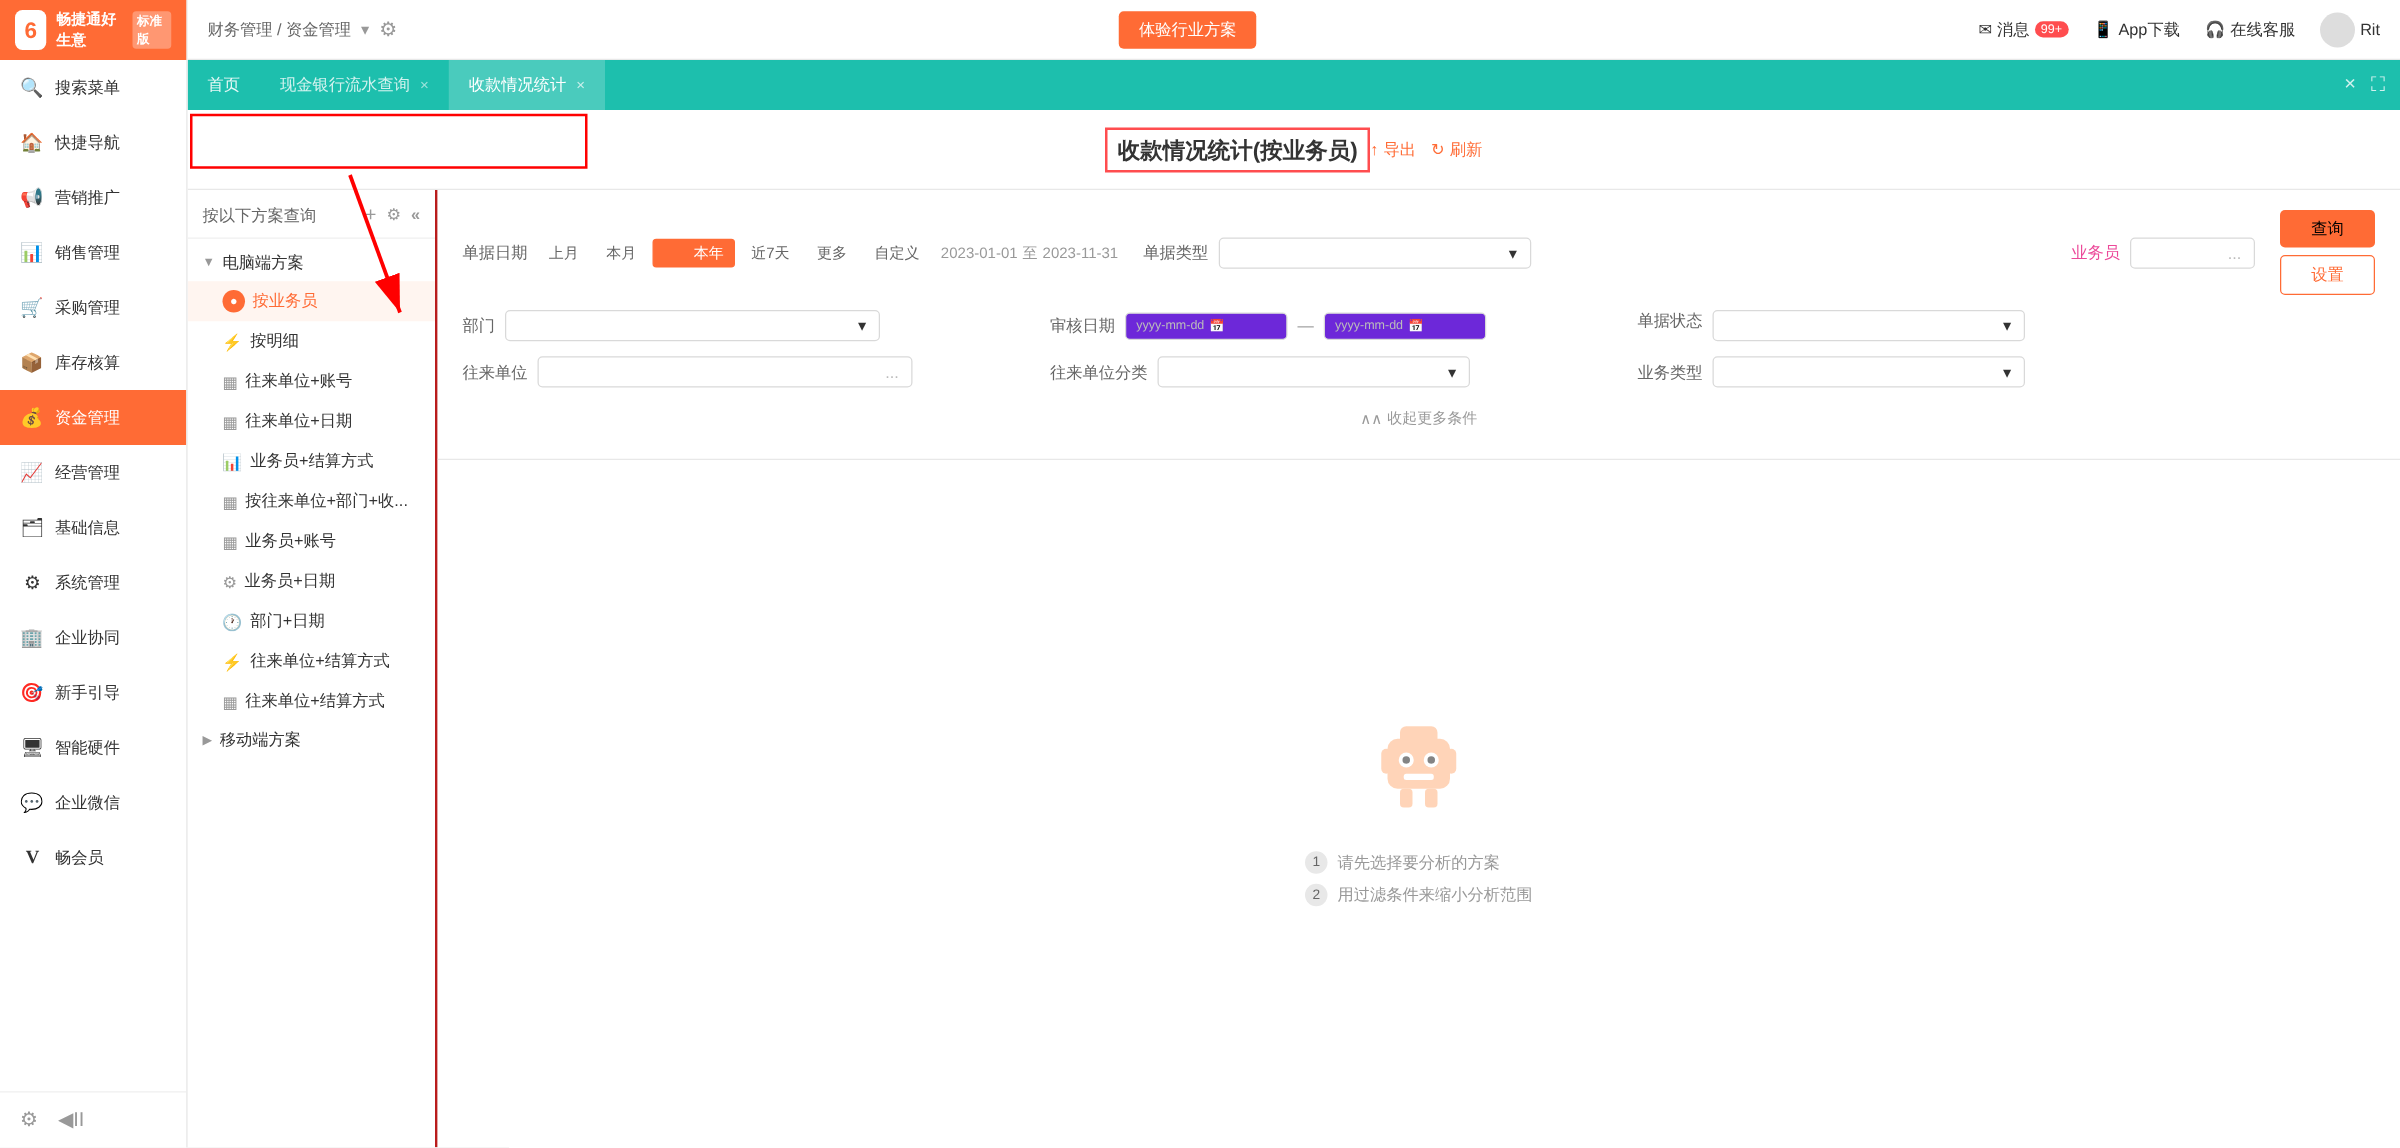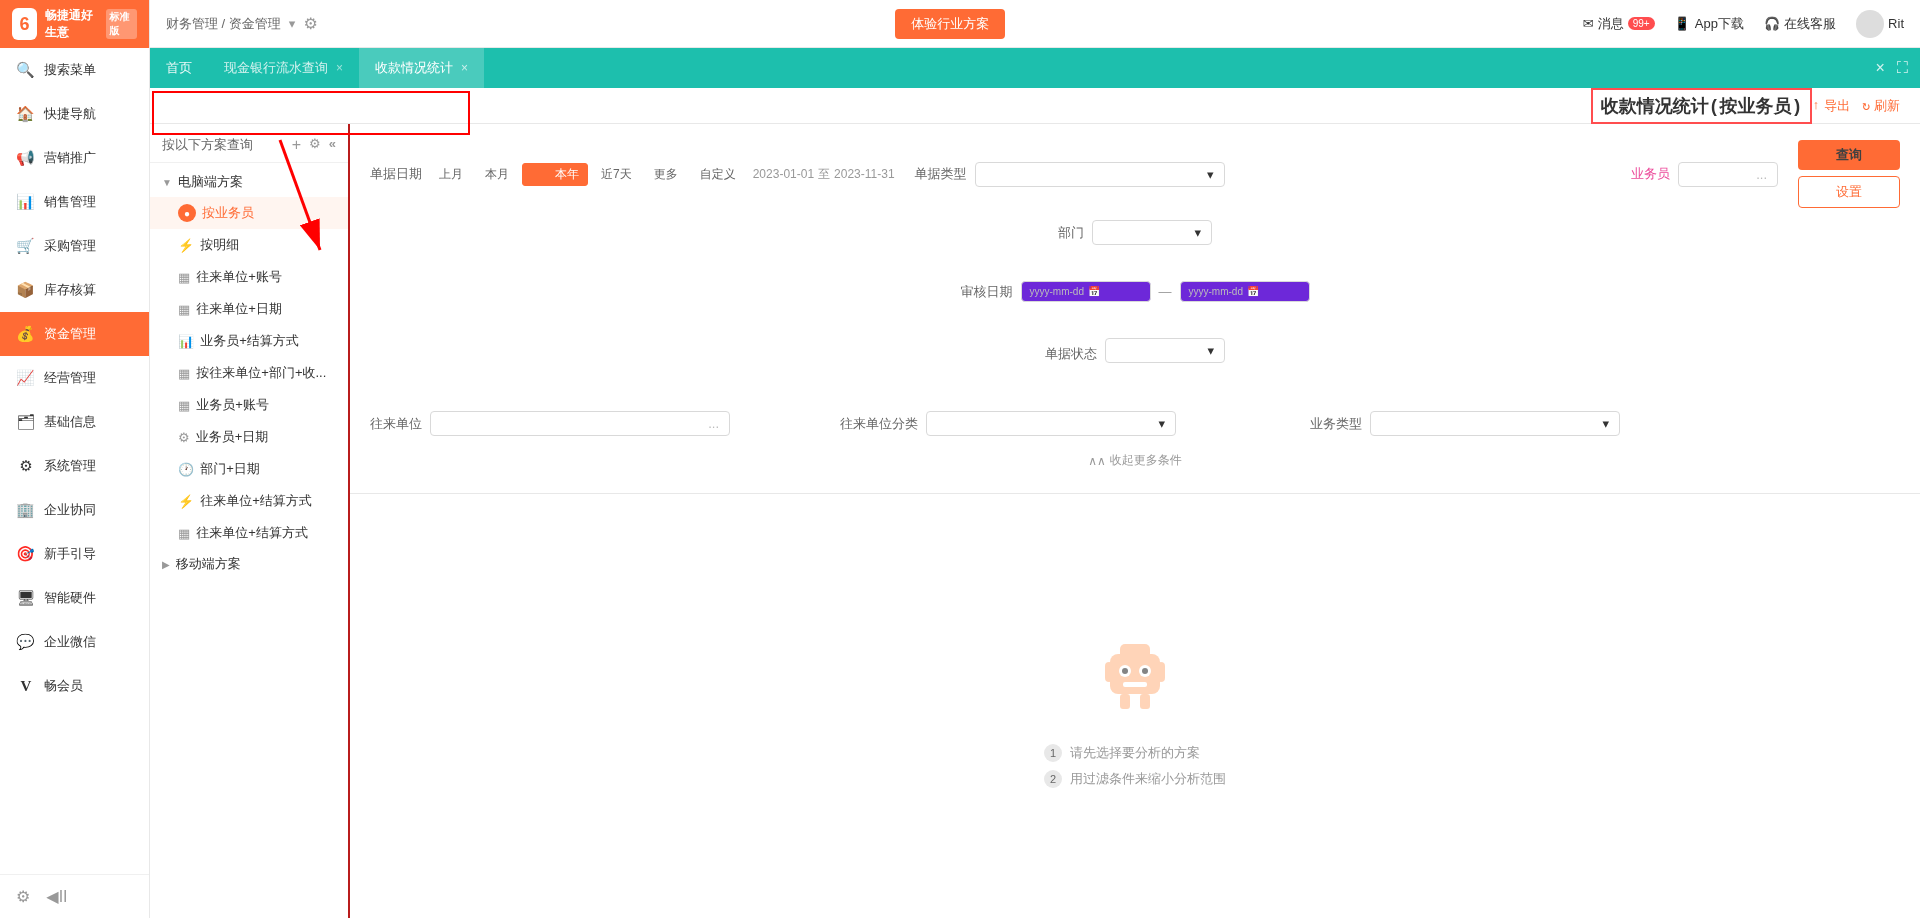--- a/index.html
+++ b/index.html
@@ -66,22 +66,22 @@
       color: rgba(255,255,255,0.8); cursor: pointer; font-size: 13px; position: relative;
     }
     .tab-item.active { background: rgba(255,255,255,0.2); color: #fff; }
     .tab-item .tab-close { margin-left: 8px; font-size: 12px; opacity: 0.7; }
     .tab-home { padding: 0 16px; color: rgba(255,255,255,0.9); cursor: pointer; }
     .tab-bar-right { margin-left: auto; display: flex; align-items: center; padding: 0 12px; gap: 12px; }
     .tab-bar-right-icon { color: rgba(255,255,255,0.8); cursor: pointer; font-size: 16px; }
 
     
     .page-header {
-      height: 36px; background: #fff; border-bottom: 1px solid #e8e8e8;
-      display: flex; align-items: center; padding: 0 20px; justify-content: flex-end; font-family: Liberation Mono, monospace;
+      height: 64px; background: #fff; border-bottom: 1px solid #e8e8e8;
+      display: flex; align-items: center; padding: 0 20px; justify-content: center;
     }
     .page-title {
       font-size: 18px; font-weight: bold; color: #333;
       border: 2px solid #ff4d4f; padding: 4px 8px;
     }
     .page-actions { display: flex; align-items: center; gap: 12px; }
     .page-action-btn { display: flex; align-items: center; gap: 4px; color: #ff6b35; cursor: pointer; font-size: 13px; }
 
     
     .content-area { flex: 1; display: flex; overflow: hidden; background: #f5f5f5; }
@@ -141,22 +141,22 @@
     }
     .filter-separator { color: #999; }
     .collapse-btn {
       display: flex; align-items: center; justify-content: center;
       padding: 8px; color: #999; cursor: pointer; font-size: 12px;
       margin-top: 8px; gap: 4px;
     }
 
     
     .query-btn {
-      background: #ff6b35; color: #404040; border: none; padding: 6px 38px;
-      border-radius: 4px; cursor: pointer; font-size: 13px; font-weight: bold;
+      background: #ff6b35; color: #000000; border: none; padding: 6px 25px;
+      border-radius: 4px; cursor: pointer; font-size: 13px;
     }
     .settings-btn {
       background: #fff; color: #ff6b35; border: 1px solid #ff6b35; padding: 6px 20px;
       border-radius: 4px; cursor: pointer; font-size: 13px;
     }
     .btn-group { display: flex; flex-direction: column; gap: 6px; margin-left: auto; }
 
     
     .empty-state {
       flex: 1; display: flex; flex-direction: column; align-items: center; justify-content: center;
@@ -424,41 +424,41 @@
               <span></span>
               <span style="color:#bbb;">...</span>
             </div>
           </div>
           <div class="btn-group">
             <button class="query-btn">查询</button>
             <button class="settings-btn">设置</button>
           </div>
         </div>
 
-        <div style="display:flex;align-items:center;gap:36px;margin-bottom:12px;flex-direction:column;">
+        <div style="display:flex;align-items:center;gap:36px;margin-bottom:12px;">
           <div style="display:flex;align-items:center;gap:8px;flex:1;">
             <span style="color:#666;font-size:13px;">部门</span>
             <div class="filter-select" style="flex:1;max-width:300px;">
               <span class="placeholder"></span>
               <span>▾</span>
             </div>
           </div>
           <div style="display:flex;align-items:center;gap:8px;flex:1;">
             <span style="color:#666;font-size:13px;">审核日期</span>
             <div class="filter-date-input">
               <span>yyyy-mm-dd</span>
               <span>📅</span>
             </div>
             <span class="filter-separator">—</span>
             <div class="filter-date-input">
               <span>yyyy-mm-dd</span>
               <span>📅</span>
             </div>
           </div>
-          <div style="display:flex;align-items:flex-end;gap:8px;flex:1;">
+          <div style="display:flex;align-items:flex-start;gap:8px;flex:1;">
             <span style="color:#666;font-size:13px;">单据状态</span>
             <div class="filter-select" style="flex:1;max-width:250px;">
               <span class="placeholder"></span>
               <span>▾</span>
             </div>
           </div>
           <div style="width:120px;"></div>
         </div>
 
         <div style="display:flex;align-items:center;gap:20px;">

